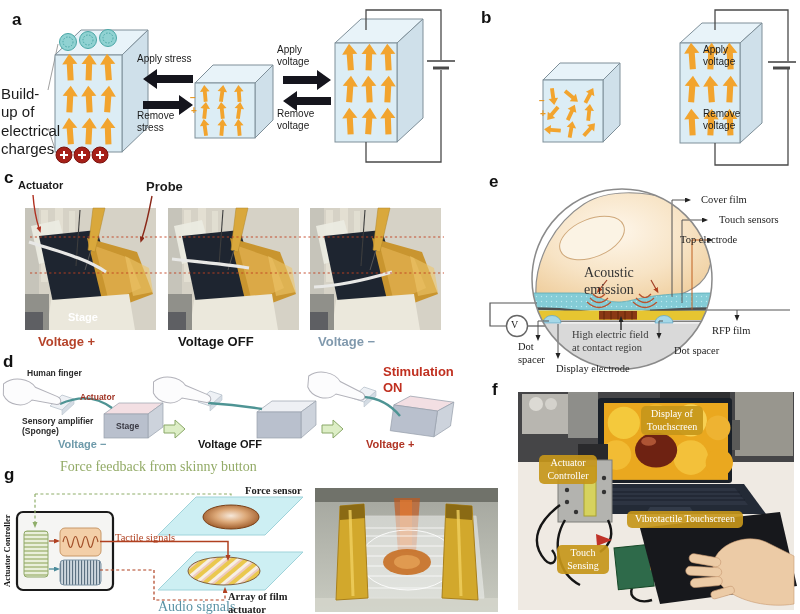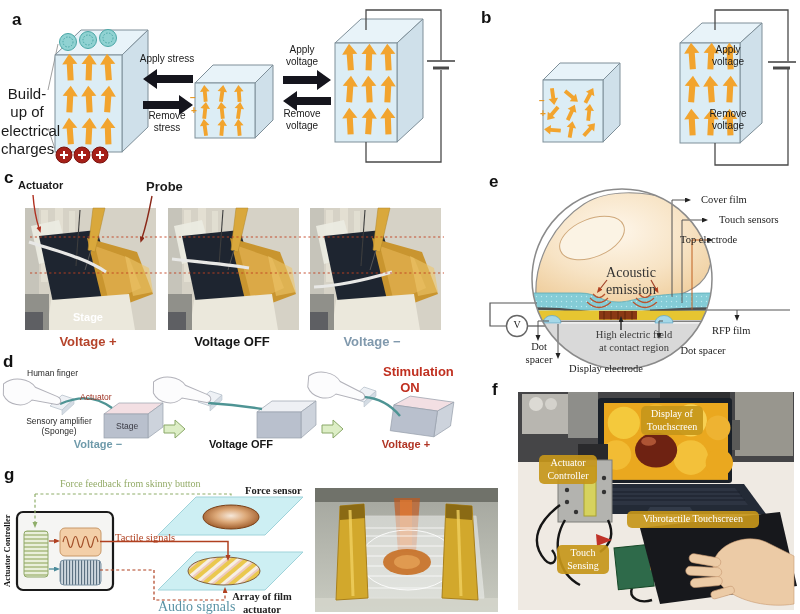--- a/index.html
+++ b/index.html
@@ -2,28 +2,28 @@
 <html><head>
 <meta charset="utf-8">
 <style>
   html,body{margin:0;padding:0;background:#fff;}
   #fig{position:relative;width:800px;height:614px;background:#fff;overflow:hidden;
        font-family:"Liberation Sans",sans-serif;}
   #art{position:absolute;left:0;top:0;}
   .t{position:absolute;white-space:pre-line;line-height:1.22;color:#1b1b1b;}
   .pl{font-weight:bold;font-size:17px;color:#111;}
   .sans{font-family:"Liberation Sans",sans-serif;font-size:10px;}
-  .ctr{text-align:center;}
+  .ctr{}
   .serif{font-family:"Liberation Serif",serif;font-size:10.5px;color:#222;}
   .badge{position:absolute;background:rgba(197,150,26,0.92);color:#fff;
          font-family:"Liberation Serif",serif;font-size:10px;text-align:center;
          border-radius:5px;padding:2px 2px;line-height:1.25;white-space:pre-line;}
   .cap{font-weight:bold;font-size:13px;}
   .dcap{font-weight:bold;font-size:11px;}
-  .dlab{font-weight:normal;font-size:8.5px;color:#2a2a2a;}
+  .dlab{font-weight:bold;font-size:8.5px;color:#2a2a2a;}
   .rot{writing-mode:vertical-rl;transform:rotate(180deg);text-align:center;
        font-family:"Liberation Serif",serif;font-weight:bold;font-size:8.5px;color:#111;}
   .mark{color:#e89820;font-weight:bold;font-size:10px;}
 </style>
 </head>
 <body>
 
 <div id="fig">
 
 <svg id="art" width="800" height="614" viewBox="0 0 800 614">
@@ -497,38 +497,38 @@
 <div class="t sans ctr" style="left:383px;top:364px;width:54px;font-weight:bold;font-size:13px;color:#c03020">Stimulation
 ON</div>
 <div class="t sans dcap ctr" style="left:58px;top:438px;width:80px;color:#6e9aaa">Voltage −</div>
 <div class="t sans dcap ctr" style="left:198px;top:438px;width:86px;color:#161616">Voltage OFF</div>
 <div class="t sans dcap ctr" style="left:366px;top:438px;width:80px;color:#b03424">Voltage +</div>
 
 <div class="t serif" style="left:701px;top:194px">Cover film</div>
 <div class="t serif" style="left:719px;top:214px">Touch sensors</div>
 <div class="t serif" style="left:680px;top:234px">Top electrode</div>
 <div class="t serif ctr" style="left:584px;top:264px;width:94px;font-size:14px;color:#333">Acoustic emission</div>
-<div class="t serif ctr" style="left:584px;top:329px;width:100px;color:#3a3a3a">High electric field
+<div class="t serif ctr" style="left:572px;top:329px;width:100px;color:#3a3a3a">High electric field
 at contact region</div>
 <div class="t serif" style="left:712px;top:325px">RFP film</div>
 <div class="t serif ctr" style="left:518px;top:341px;width:42px">Dot
 spacer</div>
 <div class="t serif ctr" style="left:556px;top:363px;width:100px">Display electrode</div>
 <div class="t serif ctr" style="left:674px;top:345px;width:58px">Dot spacer</div>
 <div class="t serif ctr" style="left:511px;top:319px;width:12px;font-size:10px">V</div>
 
 <div class="badge" style="left:641px;top:406px;width:58px">Display of
 Touchscreen</div>
 <div class="badge" style="left:539px;top:455px;width:54px">Actuator
 Controller</div>
-<div class="badge" style="left:627px;top:511px;width:116px;padding:2px 8px">Vibrotactile Touchscreen</div>
+<div class="badge" style="left:627px;top:511px;width:116px;padding:2px 0">Vibrotactile Touchscreen</div>
 <div class="badge" style="left:557px;top:545px;width:48px">Touch
 Sensing</div>
 
-<div class="t serif" style="left:60px;top:478px;font-size:10px;color:#93ab67">Force feedback from skinny button</div>
+<div class="t serif" style="left:60px;top:458px;font-size:14px;color:#93ab67">Force feedback from skinny button</div>
 <div class="t serif" style="left:245px;top:485px;font-weight:bold">Force sensor</div>
 <div class="t rot" style="left:2px;top:513px;width:13px;height:76px">Actuator Controller</div>
 <div class="t serif" style="left:115px;top:532px;font-weight:normal;color:#b04020">Tactile signals</div>
 <div class="t serif" style="left:158px;top:598px;font-size:14px;color:#5a93a5">Audio signals</div>
 <div class="t serif ctr" style="left:228px;top:591px;width:68px;font-weight:bold">Array of film
 actuator</div>
 
 </div>
 
 </body></html>

